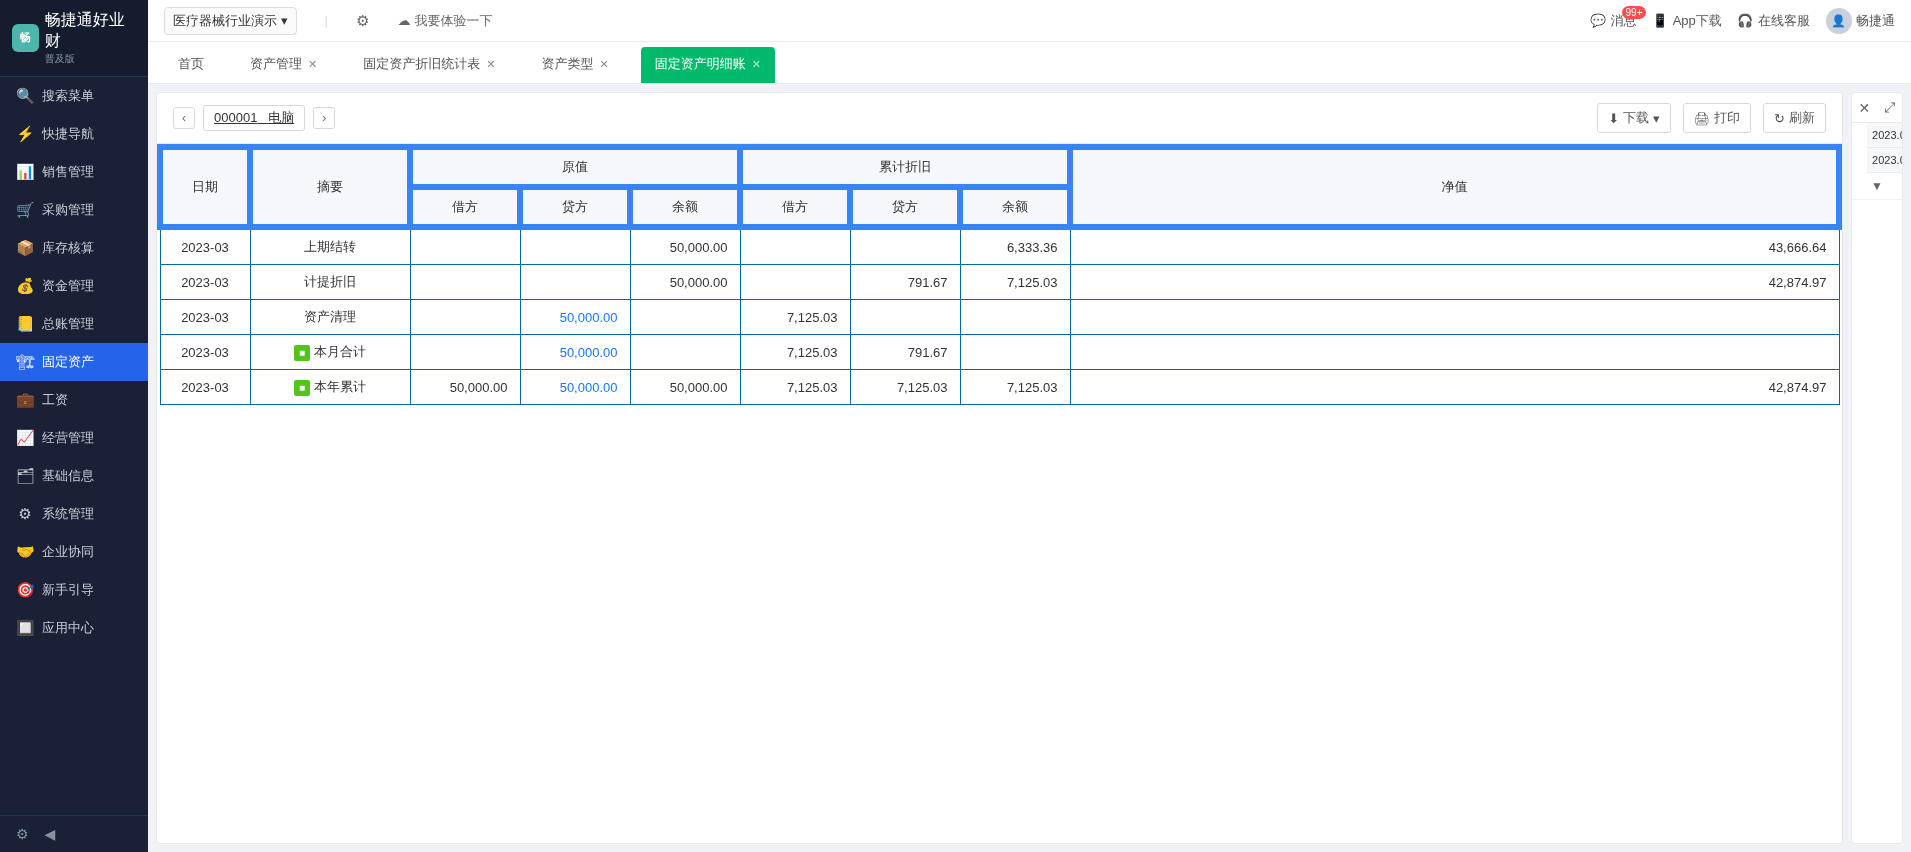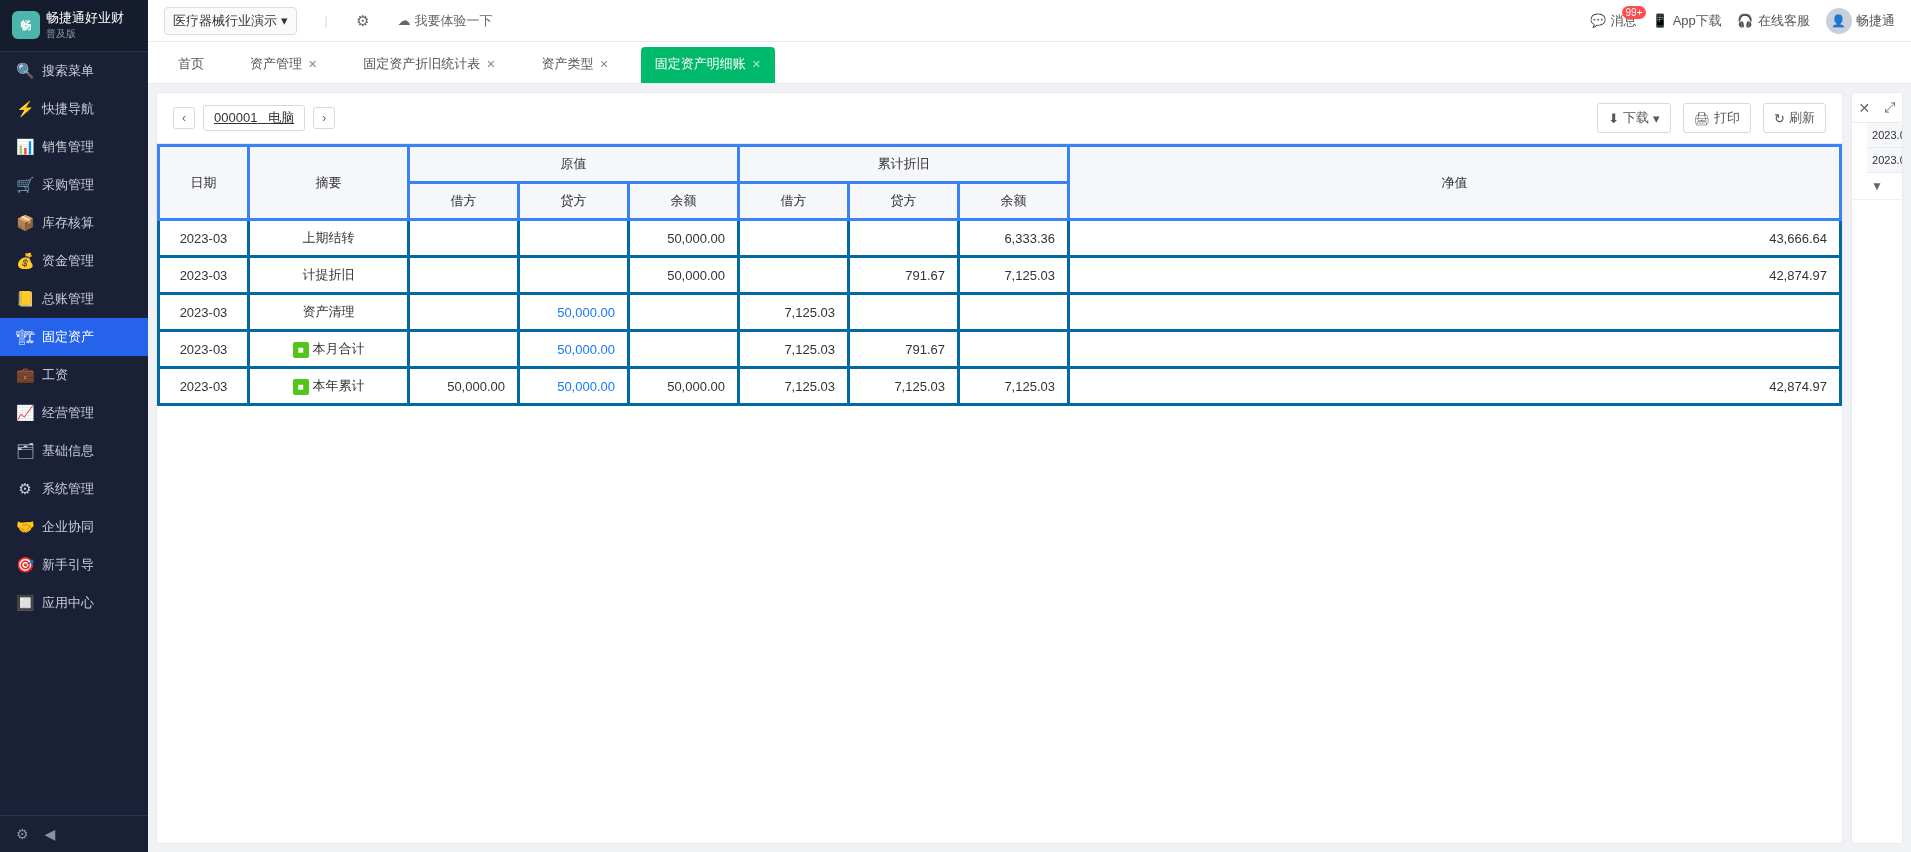--- a/index.html
+++ b/index.html
@@ -23,21 +23,21 @@
       gap: 6px;
       border-bottom: 1px solid #2a3350;
     }
     .sidebar-logo-icon {
       width: 28px; height: 28px;
       background: #4db6ac;
       border-radius: 6px;
       display: flex; align-items: center; justify-content: center;
       color: white; font-size: 11px; font-weight: bold;
     }
-    .sidebar-logo-text { font-size: 13px; color: #fff; line-height: 1.3; }
+    .sidebar-logo-text { font-size: 16px; color: #fff; line-height: 1.3; }
     .sidebar-logo-sub { font-size: 10px; color: #8892a4; }
 
     .sidebar-scroll { flex: 1; overflow-y: auto; overflow-x: hidden; }
     .sidebar-scroll::-webkit-scrollbar { width: 4px; }
     .sidebar-scroll::-webkit-scrollbar-thumb { background: #2a3350; }
 
     .sidebar-item {
       display: flex; align-items: center; gap: 8px;
       padding: 10px 16px;
       cursor: pointer;
@@ -212,29 +212,29 @@
     .table-container::-webkit-scrollbar { height: 6px; width: 6px; }
     .table-container::-webkit-scrollbar-thumb { background: #ccc; }
 
     table {
       width: 100%;
       border-collapse: collapse;
       font-size: 13px;
     }
     thead th {
       background: #f5f7fa;
-      border: 3px solid #3b82f6;
+      border: 6px solid #3b82f6;
       padding: 8px 12px;
       text-align: center;
       color: #333;
       font-weight: 500;
       position: sticky; top: 0; z-index: 2;
     }
     tbody td {
-      border: 3px solid #0369a1;
+      border: 1px solid #0369a1;
       padding: 8px 12px;
       text-align: center;
       color: #333;
     }
 
     .date-col { width: 90px; }
     .desc-col { width: 160px; text-align: center; }
     .num-col { width: 110px; }
 
     .tag-icon {

